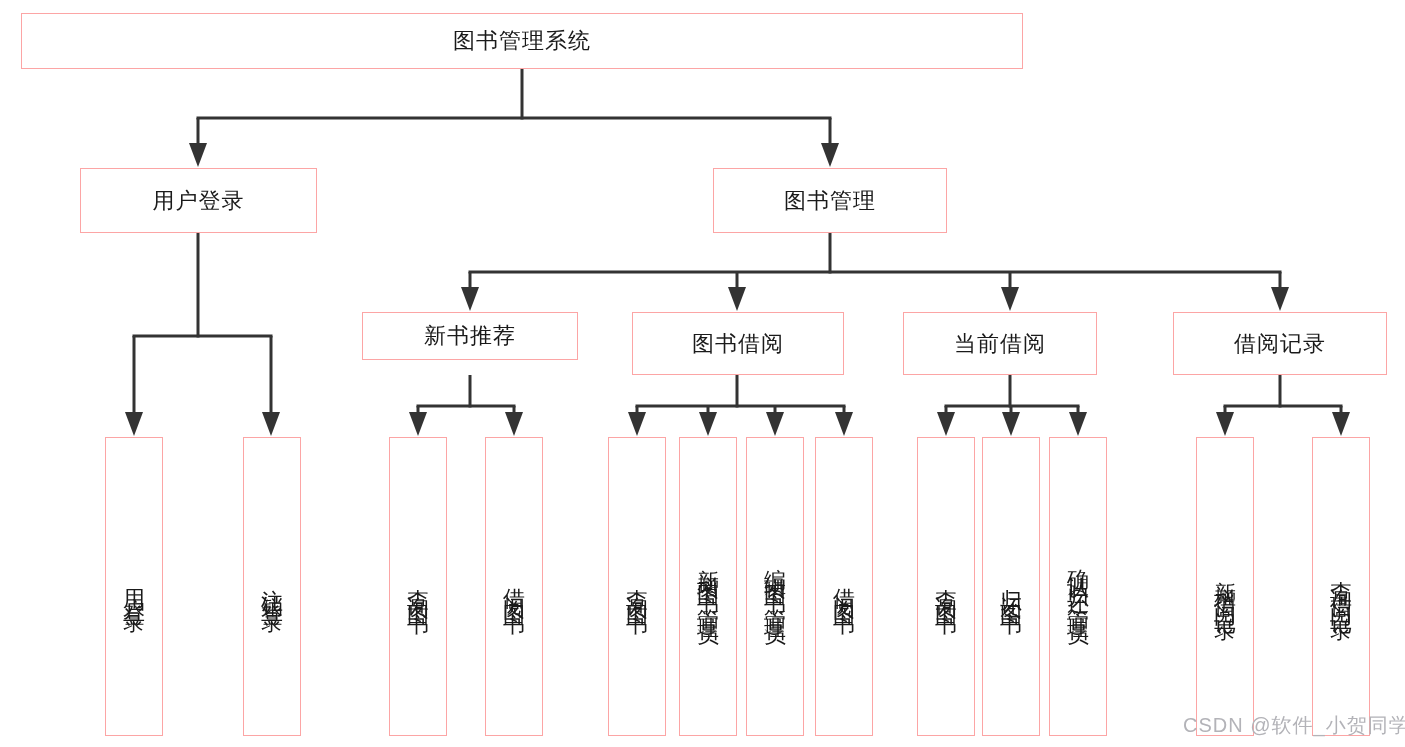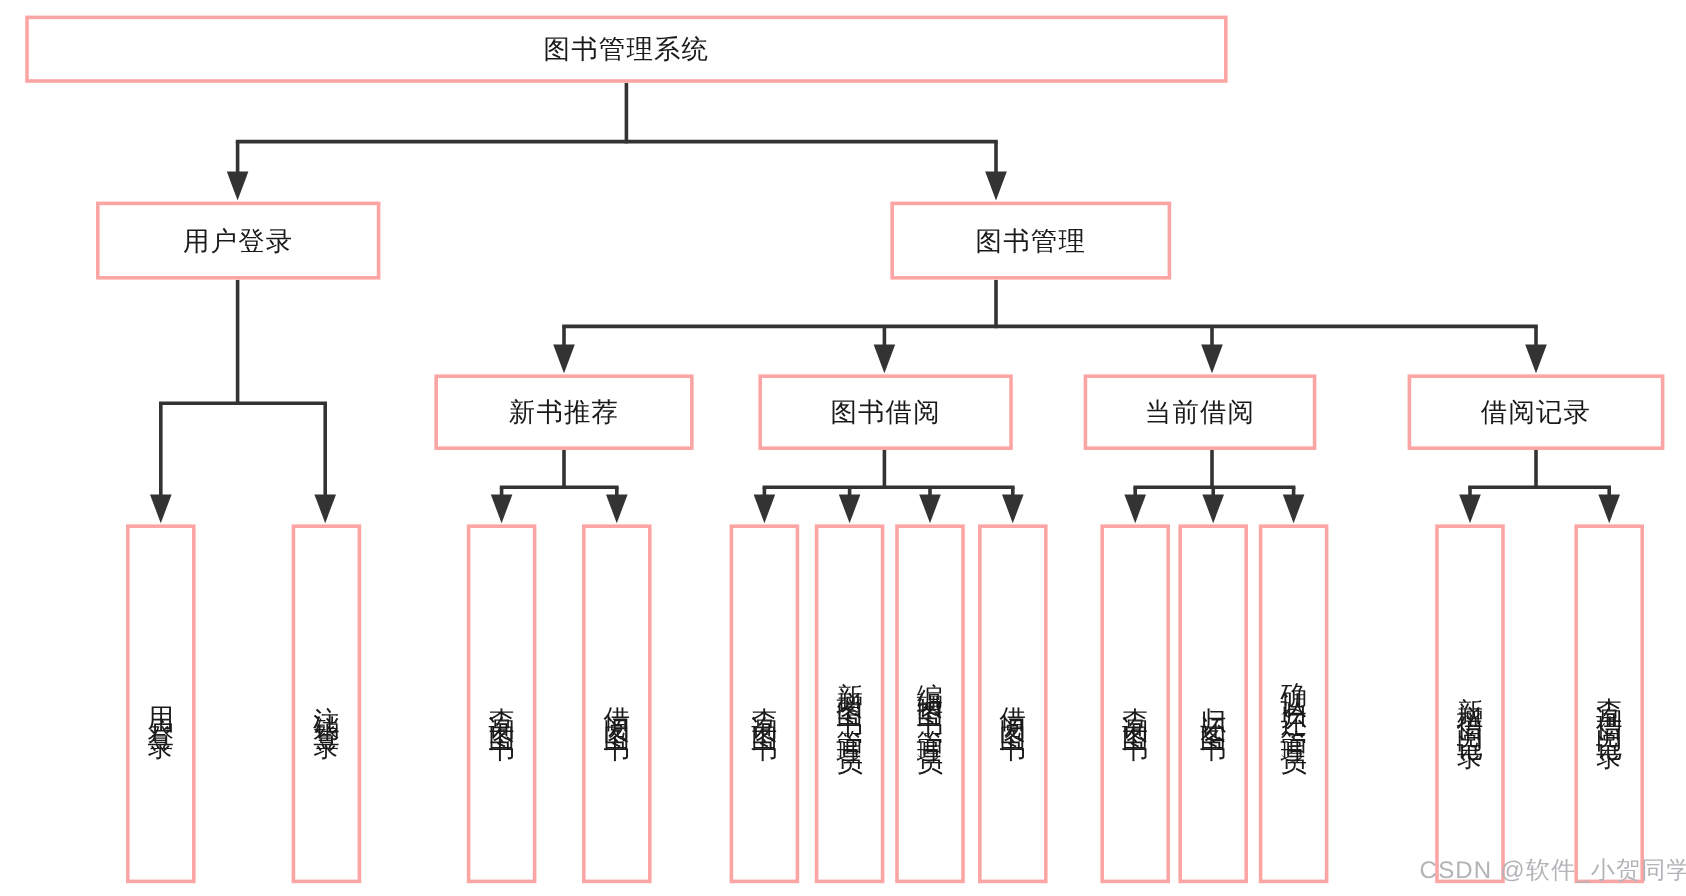--- a/index.html
+++ b/index.html
@@ -15,40 +15,40 @@
   svg.wires {
     position: absolute;
     left: 0; top: 0;
     width: 1405px; height: 747px;
     z-index: 1;
   }
   .box {
     position: absolute;
     box-sizing: border-box;
     background: #ffffff;
-    border: 3px solid #fca5a5;
+    border: 1px solid #fca5a5;
     display: flex;
     align-items: center;
     justify-content: center;
     z-index: 2;
     font-size: 22px;
     letter-spacing: 1px;
     text-align: center;
   }
   .box.v span {
     writing-mode: vertical-rl;
     text-orientation: mixed;
     letter-spacing: 8px;
     line-height: 1;
   }
   
   .n-root   { left: 21px;   top: 13px;  width: 1002px; height: 56px; }
   .n-login  { left: 80px;   top: 168px; width: 237px;  height: 65px; }
-  .n-mgmt   { left: 742px;  top: 168px; width: 234px;  height: 65px; }
-  .n-rec    { left: 362px;  top: 312px; width: 216px;  height: 63px; }
+  .n-mgmt   { left: 713px;  top: 168px; width: 234px;  height: 65px; }
+  .n-rec    { left: 362px;  top: 312px; width: 216px;  height: 48px; }
   .n-borrow { left: 632px;  top: 312px; width: 212px;  height: 63px; }
   .n-cur    { left: 903px;  top: 312px; width: 194px;  height: 63px; }
   .n-hist   { left: 1173px; top: 312px; width: 214px;  height: 63px; }
   
   .leaf { top: 437px; width: 58px; height: 299px; }
   .l-a1 { left: 105px; }
   .l-a2 { left: 243px; }
   .l-b1 { left: 389px; }
   .l-b2 { left: 485px; }
   .l-c1 { left: 608px; }

